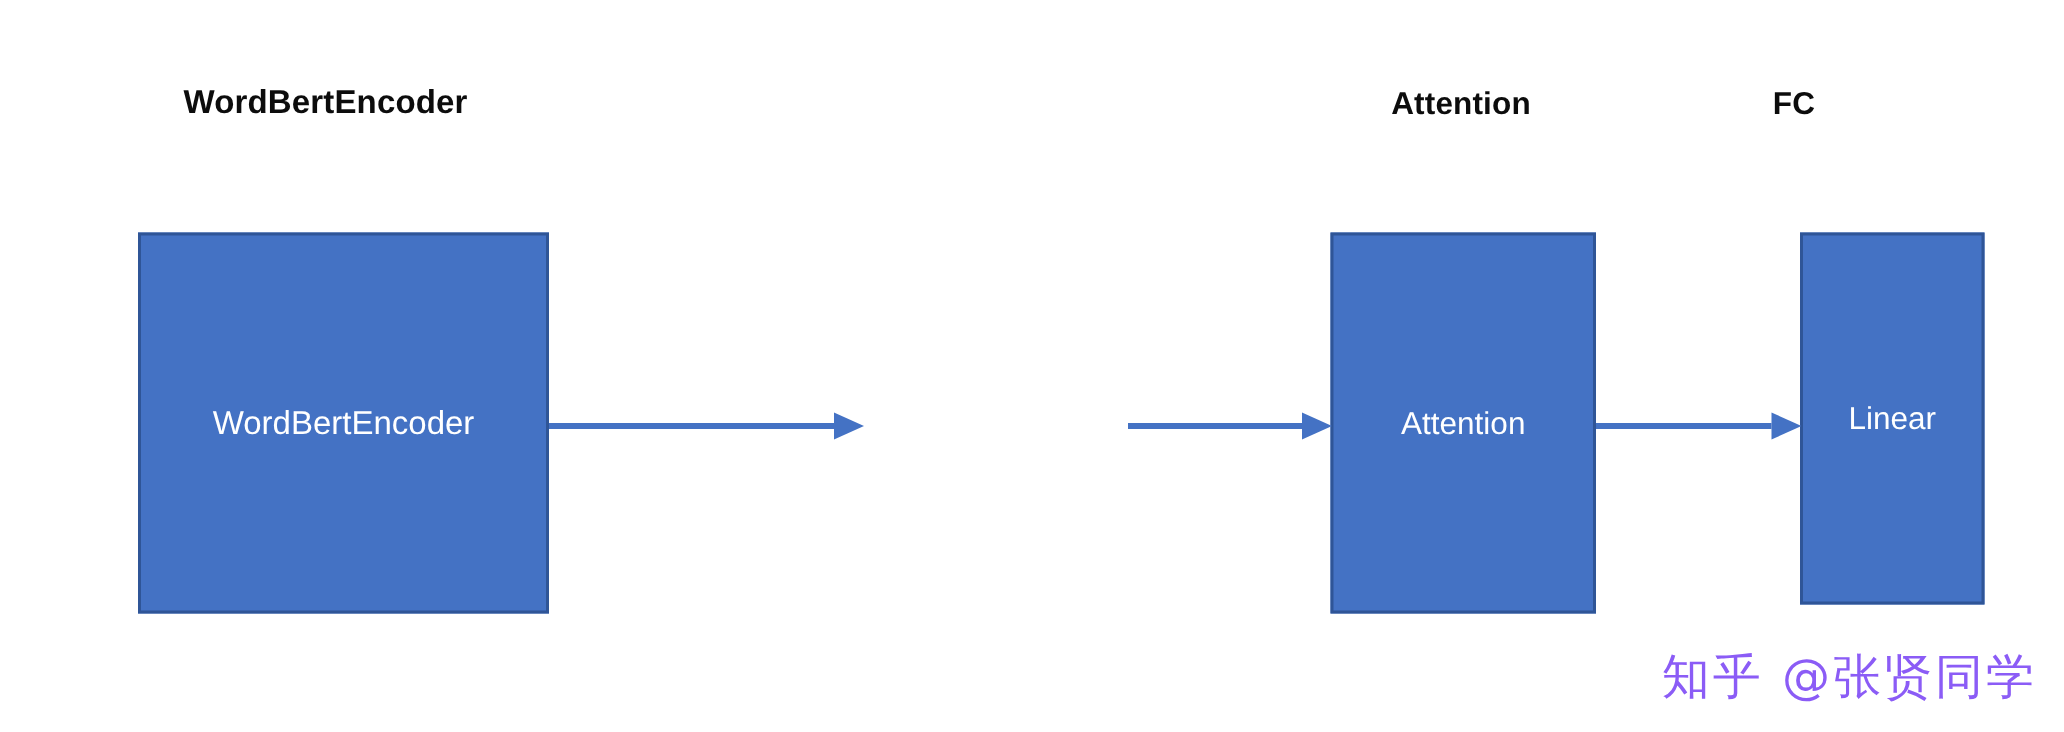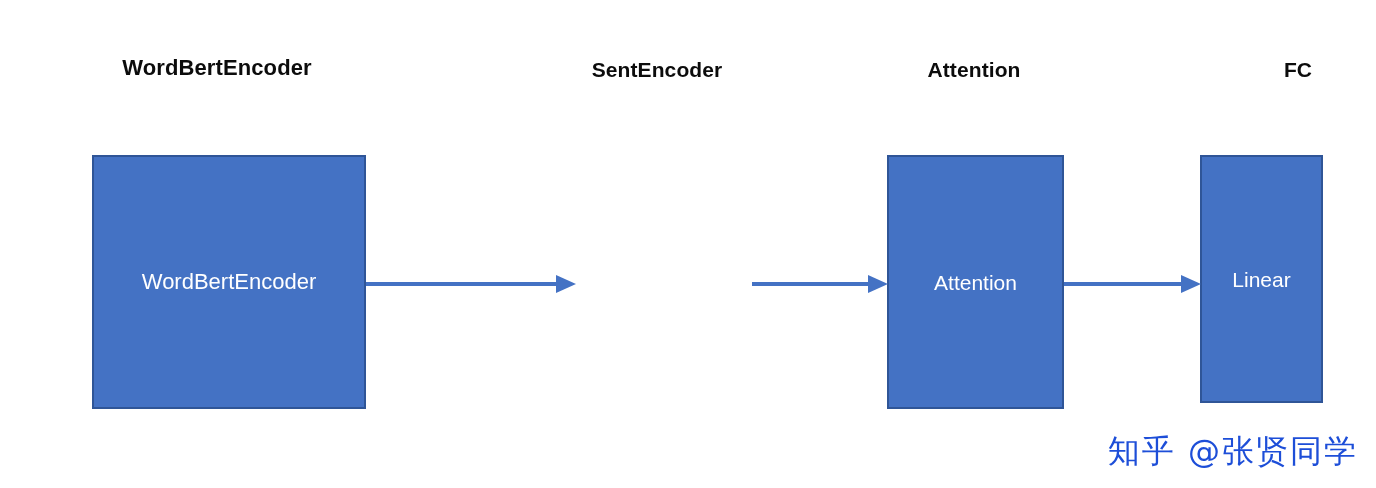--- a/index.html
+++ b/index.html
@@ -29,21 +29,21 @@
     font-weight: bold;
     color: #0c0c0c;
     white-space: nowrap;
     letter-spacing: 0.1px;
     transform: translateX(-50%);
     text-align: center;
   }
   .stage-label.l0 { left: 205px; top: 55px; font-size: 22px; }
   .stage-label.l1 { left: 645px; top: 58px; font-size: 21px; }
   .stage-label.l2 { left: 962px; top: 58px; font-size: 21px; }
-  .stage-label.l3 { left: 1286px; top: 58px; font-size: 21px; }
+  .stage-label.l3 { left: 1184px; top: 58px; font-size: 21px; }
 
   
   .block {
     position: absolute;
     box-sizing: border-box;
     background: #4472c4;
     border: 2px solid #2f5597;
     display: flex;
     align-items: center;
     justify-content: center;
@@ -76,33 +76,32 @@
   .arrow.a1 { left: 740px;  top: 274px; width: 136px; }
   .arrow.a2 { left: 1052px; top: 274px; width: 137px; }
 
   
   .watermark {
     position: absolute;
     right: 18px;
     bottom: 14px;
     font-family: "DejaVu Sans", sans-serif;
     font-size: 32px;
-    color: #1d4ed8;
+    color: #8b5cf6;
     letter-spacing: 2px;
     white-space: nowrap;
     user-select: none;
   }
 </style>
 </head>
 <body>
 
 <div class="canvas">
 
   <div class="stage-label l0">WordBertEncoder</div>
-  <div class="stage-label l1">SentEncoder</div>
   <div class="stage-label l2">Attention</div>
   <div class="stage-label l3">FC</div>
 
   <div class="block b0">
     <span class="block-label">WordBertEncoder</span>
   </div>
   <div class="block b2">
     <span class="block-label">Attention</span>
   </div>
   <div class="block b3">

